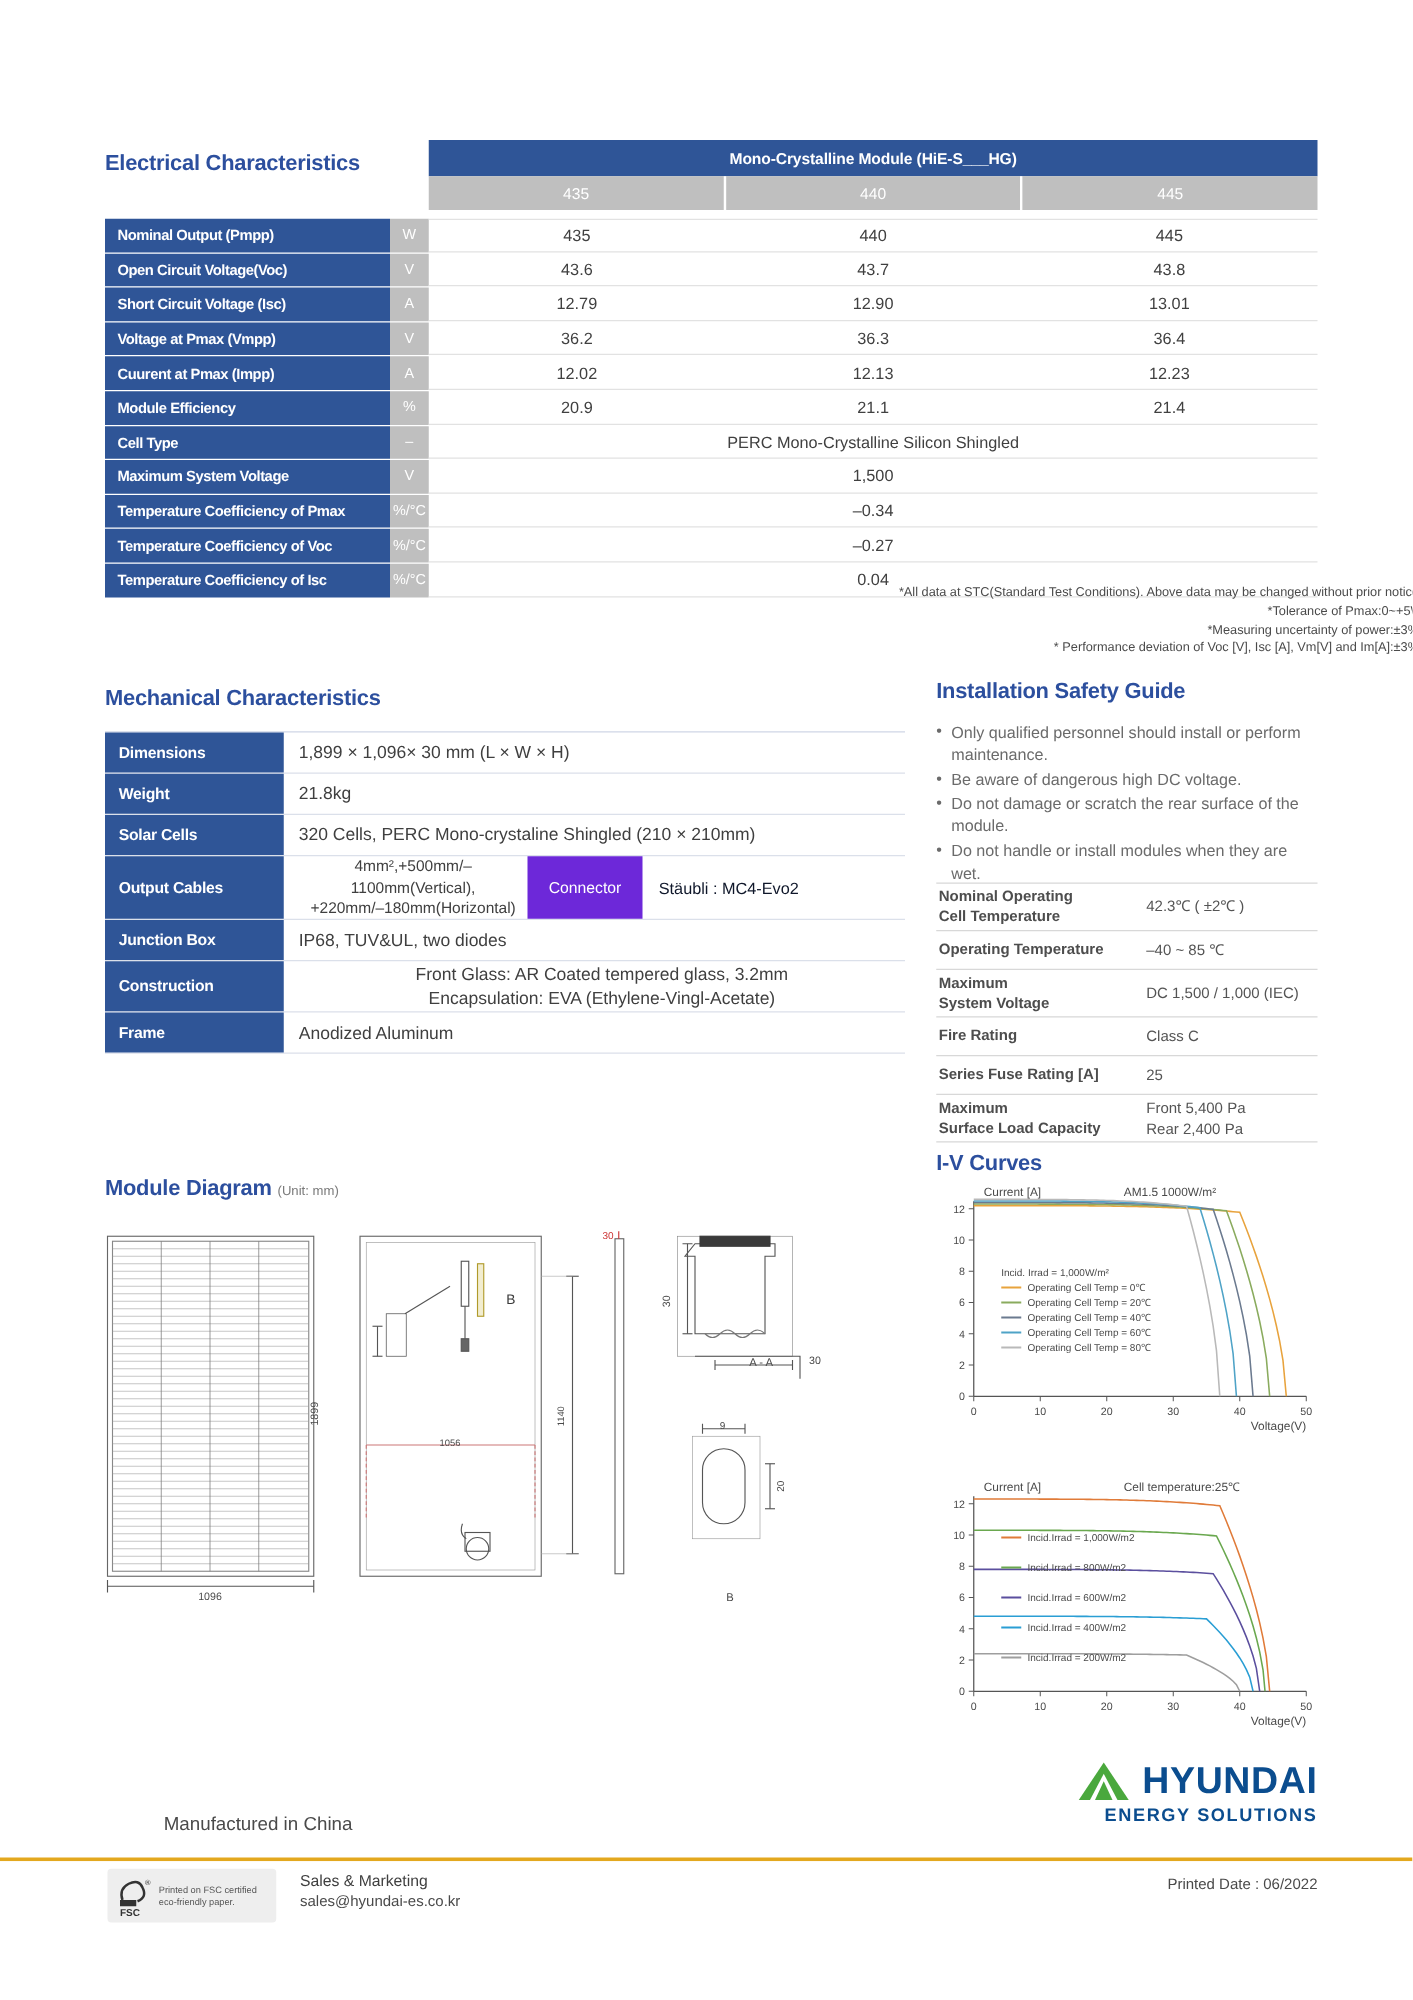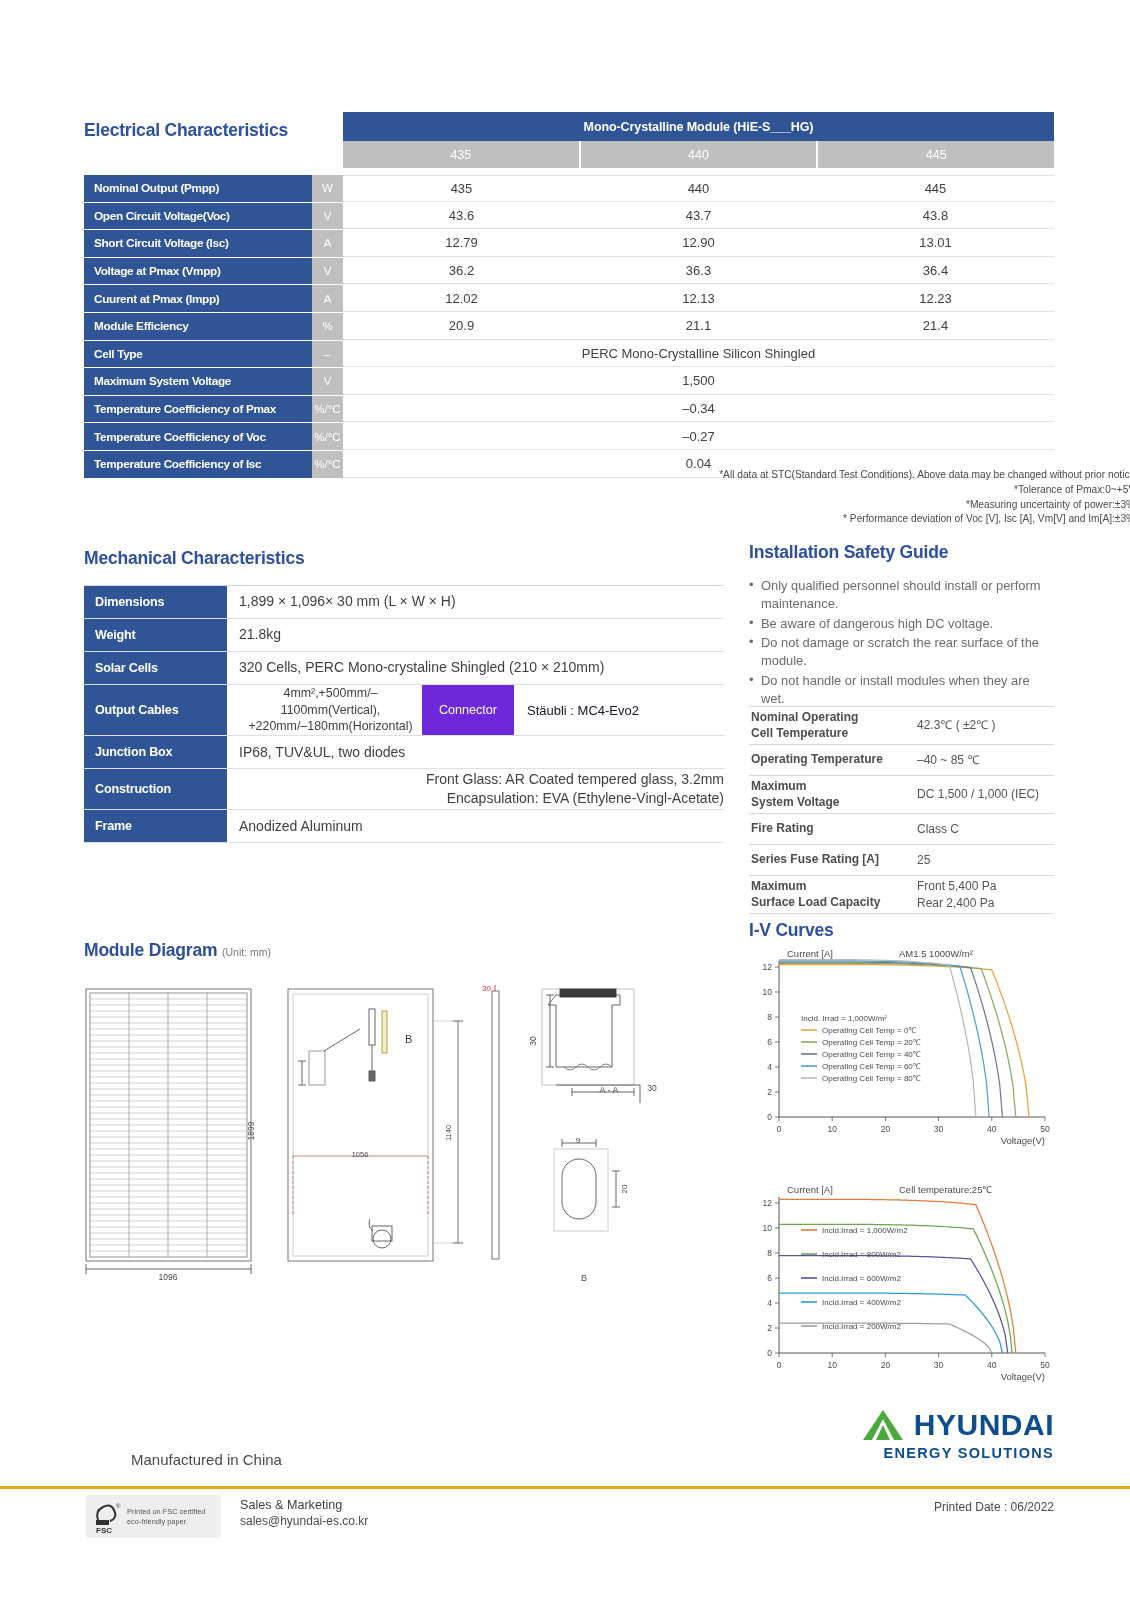--- a/index.html
+++ b/index.html
@@ -78,21 +78,21 @@
   .mech-row { display: flex; border-bottom: 1px solid #dbe0ea; min-height: 33px; }
   .mech-key {
     background: #2f5597; color: #fff; font-weight: bold; font-size: 12.6px;
     width: 143px; display: flex; align-items: center; padding-left: 11px;
     letter-spacing: -0.2px;
   }
   .mech-val {
     flex: 1; display: flex; align-items: center; padding-left: 12px;
     font-size: 14px; color: #3f3f3f; line-height: 1.38;
   }
-  .mech-val.two-line { flex-direction: column; align-items: flex-end; justify-content: center; }
+  .mech-val.two-line { flex-direction: column; align-items: center; justify-content: center; }
   .mech-row.tall { min-height: 41px; }
   .mech-val-inline { flex: 1; display: flex; align-items: stretch; text-align: center; }
   .mech-val-inline .txt {
     flex: 1; display: flex; flex-direction: column; justify-content: center;
     padding-left: 12px; font-size: 12.4px; color: #3f3f3f; line-height: 1.35;
   }
   .conn-key {
     background: #6d28d9; color: #fff; font-weight: normal; font-size: 12.6px;
     width: 92px; display: flex; align-items: center; justify-content: center;
   }

